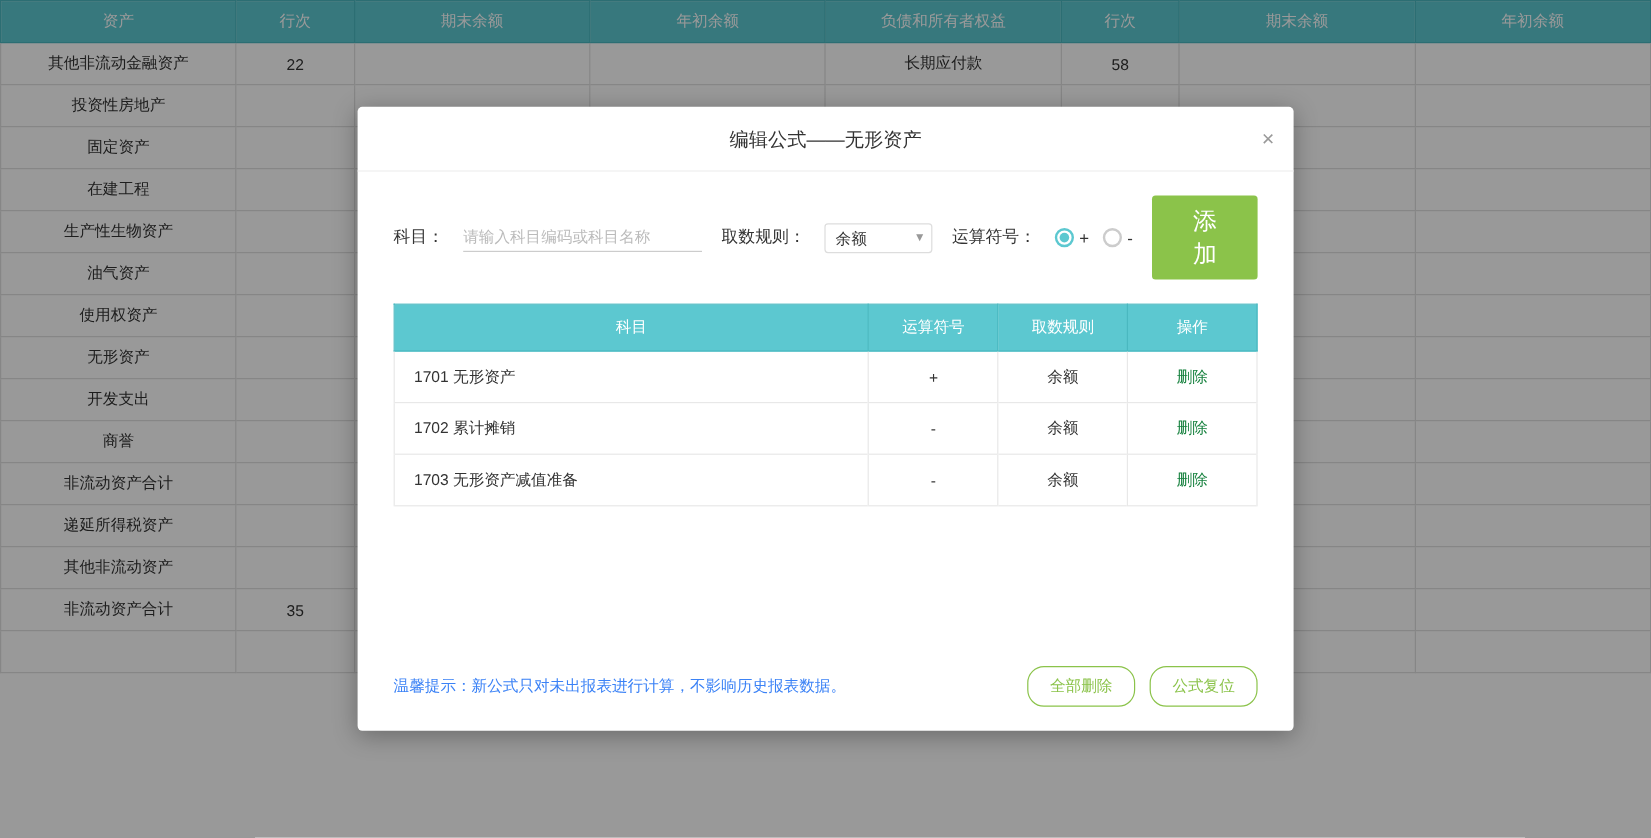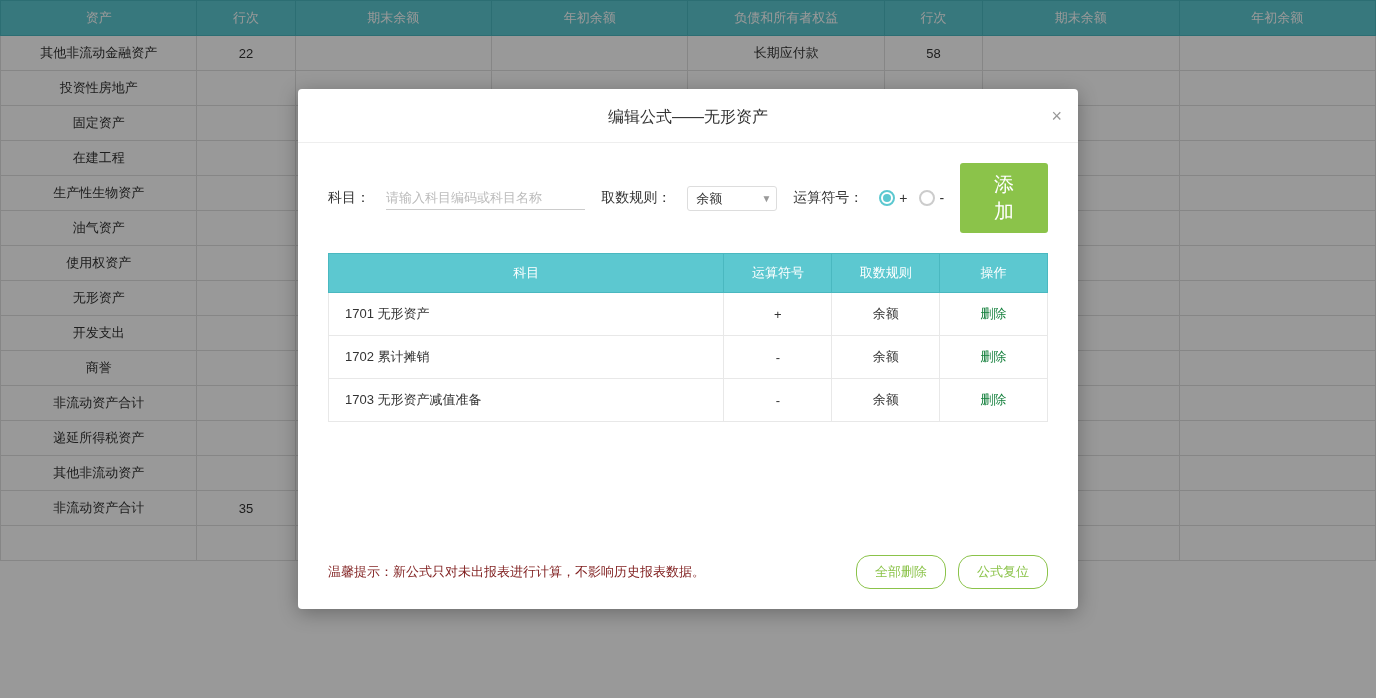--- a/index.html
+++ b/index.html
@@ -268,21 +268,21 @@
 
     
     .modal-footer {
       padding: 16px 30px 20px;
       display: flex;
       align-items: center;
       justify-content: space-between;
     }
 
     .footer-hint {
-      color: #7f1d1d;
+      color: #3b82f6;
       font-size: 13px;
     }
 
     .footer-btns {
       display: flex;
       gap: 12px;
     }
 
     .btn-outline {
       border: 1px solid #8bc34a;

